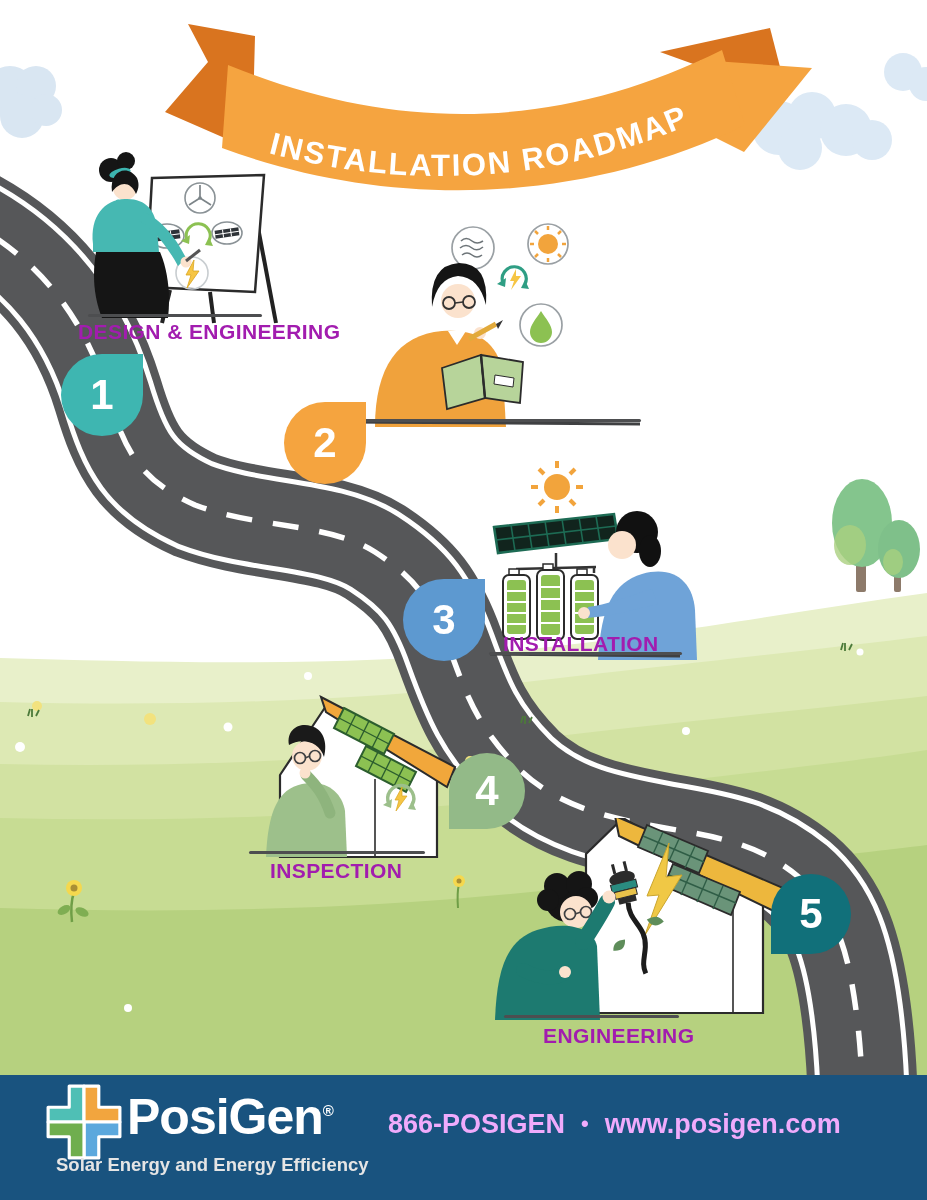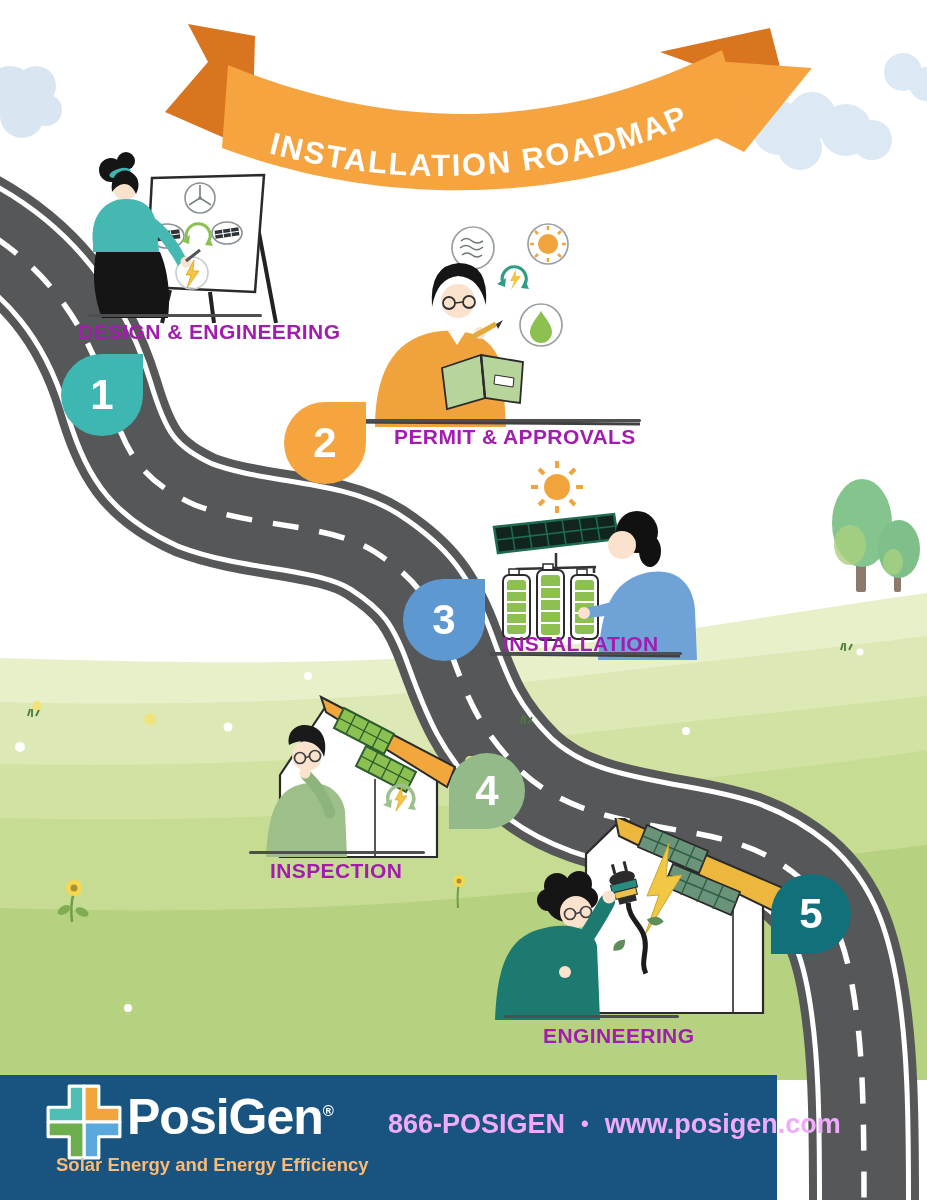--- a/index.html
+++ b/index.html
@@ -6,24 +6,24 @@
   .poster{position:relative;width:927px;height:1200px;margin:0 auto;background:#ffffff;overflow:hidden;
           font-family:"Liberation Sans",sans-serif;}
   .abs{position:absolute;left:0;top:0;}
   .scene{position:absolute;}
   .step-label{position:absolute;font-weight:700;font-size:21px;color:#a21caf;letter-spacing:.4px;white-space:nowrap;}
   .underline{position:absolute;height:3px;background:#4d4e50;border-radius:2px;}
   .marker{position:absolute;display:flex;align-items:center;justify-content:center;color:#fff;font-weight:700;}
   .marker span{font-size:42px;line-height:1;}
   .tip-tr{border-radius:50% 0 50% 50%;}
   .tip-bl{border-radius:50% 50% 50% 0;}
-  .footer{position:absolute;left:0;top:1075px;width:777px;height:125px;}
+  .footer{position:absolute;left:0;top:1075px;width:927px;height:125px;}
   .brand{position:absolute;left:127px;top:13px;font-size:50px;font-weight:700;color:#fff;letter-spacing:-1px;}
   .brand sup{font-size:15px;vertical-align:super;}
-  .tagline{position:absolute;left:56px;top:79px;font-size:18.5px;font-weight:700;color:#fdba74;white-space:nowrap;}
+  .tagline{position:absolute;left:56px;top:79px;font-size:18.5px;font-weight:700;color:#e5e5e5;white-space:nowrap;}
   .contact{position:absolute;left:388px;top:34px;font-size:27px;font-weight:700;color:#f0abfc;white-space:nowrap;}
   .contact .sep{margin:0 16px;font-size:22px;vertical-align:2px;}
 </style>
 </head>
 <body>
 
 <div class="poster">
 
   <svg class="abs" width="927" height="1200" viewBox="0 0 927 1200">
 
@@ -366,21 +366,20 @@
       <circle cx="114" cy="79" r="6.5" fill="#fbe2cd"></circle>
       <path d="M 28,152 C 44,160 58,162 68,156" fill="none" stroke="#1d7a70" stroke-width="14" stroke-linecap="round"></path>
       <circle cx="70" cy="154" r="6" fill="#fbe2cd"></circle>
     </g>
   </svg>
 
   <div class="underline" style="left:88px;top:314px;width:174px"></div>
   <div class="step-label" style="left:78px;top:320px">DESIGN &amp; ENGINEERING</div>
 
   <div class="underline" style="left:344px;top:419px;width:297px"></div>
-  <div class="step-label" style="left:394px;top:425px">PERMIT &amp; APPROVALS</div>
 
   <div class="underline" style="left:489px;top:652px;width:193px"></div>
   <div class="step-label" style="left:503px;top:632px">INSTALLATION</div>
 
   <div class="underline" style="left:249px;top:851px;width:176px"></div>
   <div class="step-label" style="left:270px;top:859px">INSPECTION</div>
 
   <div class="underline" style="left:504px;top:1015px;width:175px"></div>
   <div class="step-label" style="left:543px;top:1024px">ENGINEERING</div>
 

